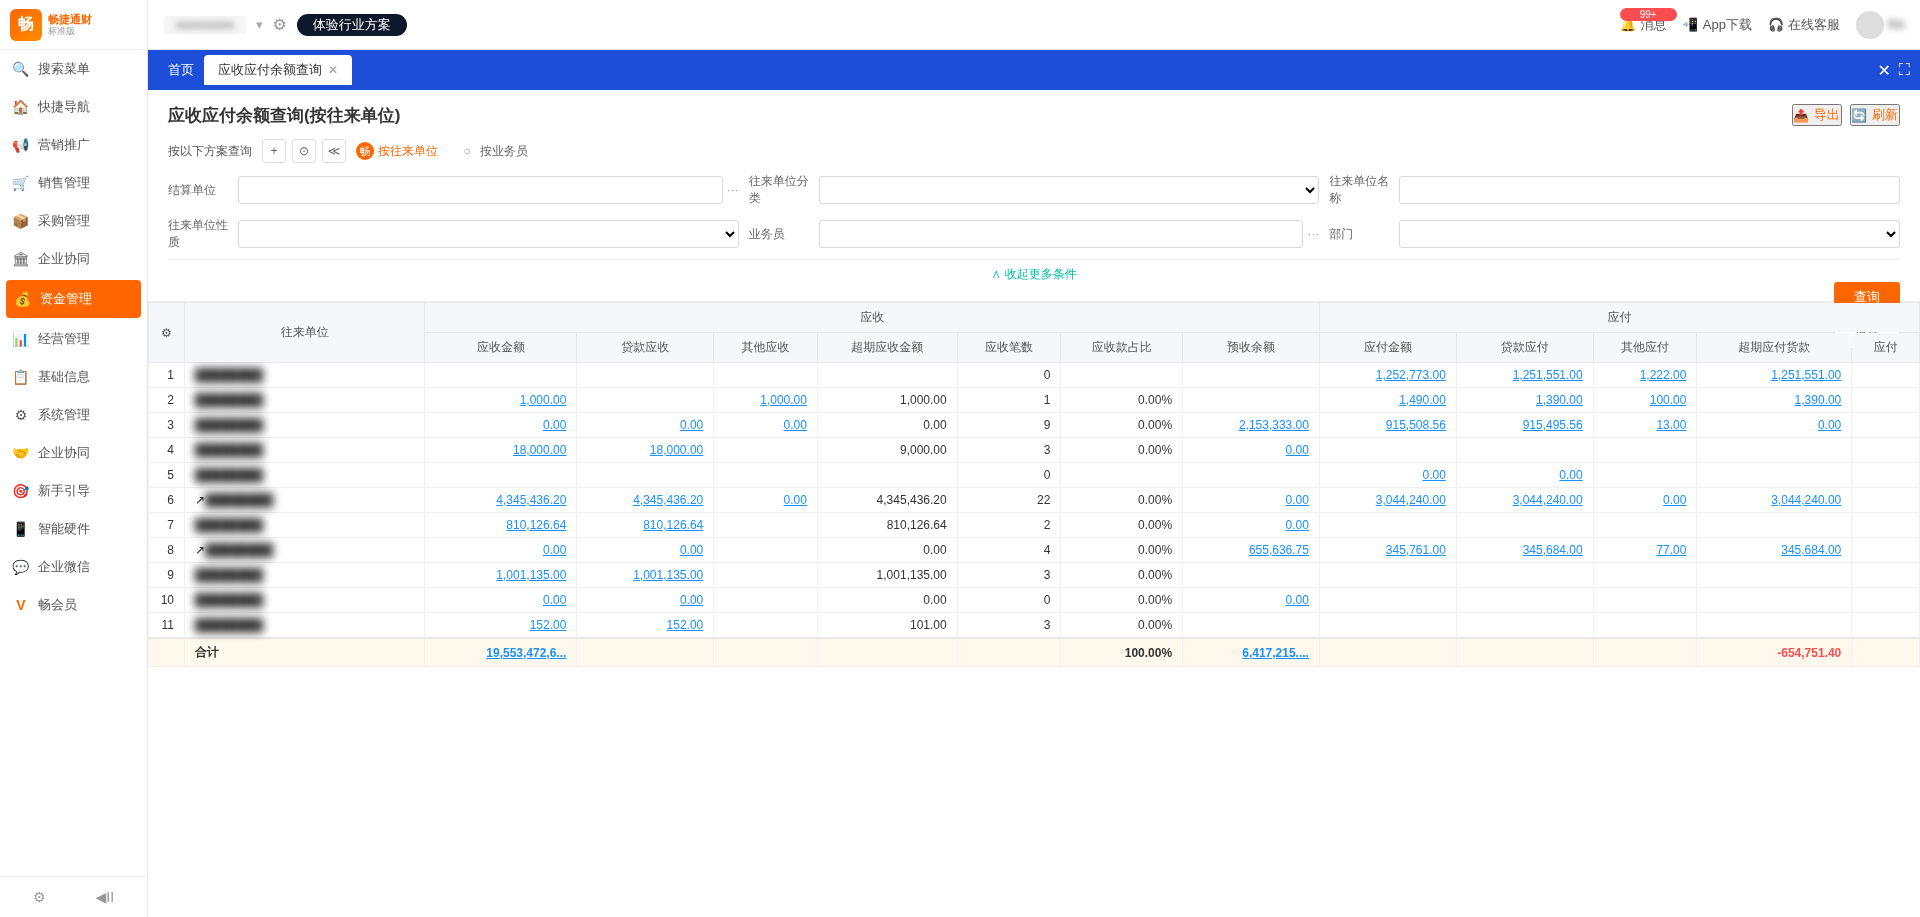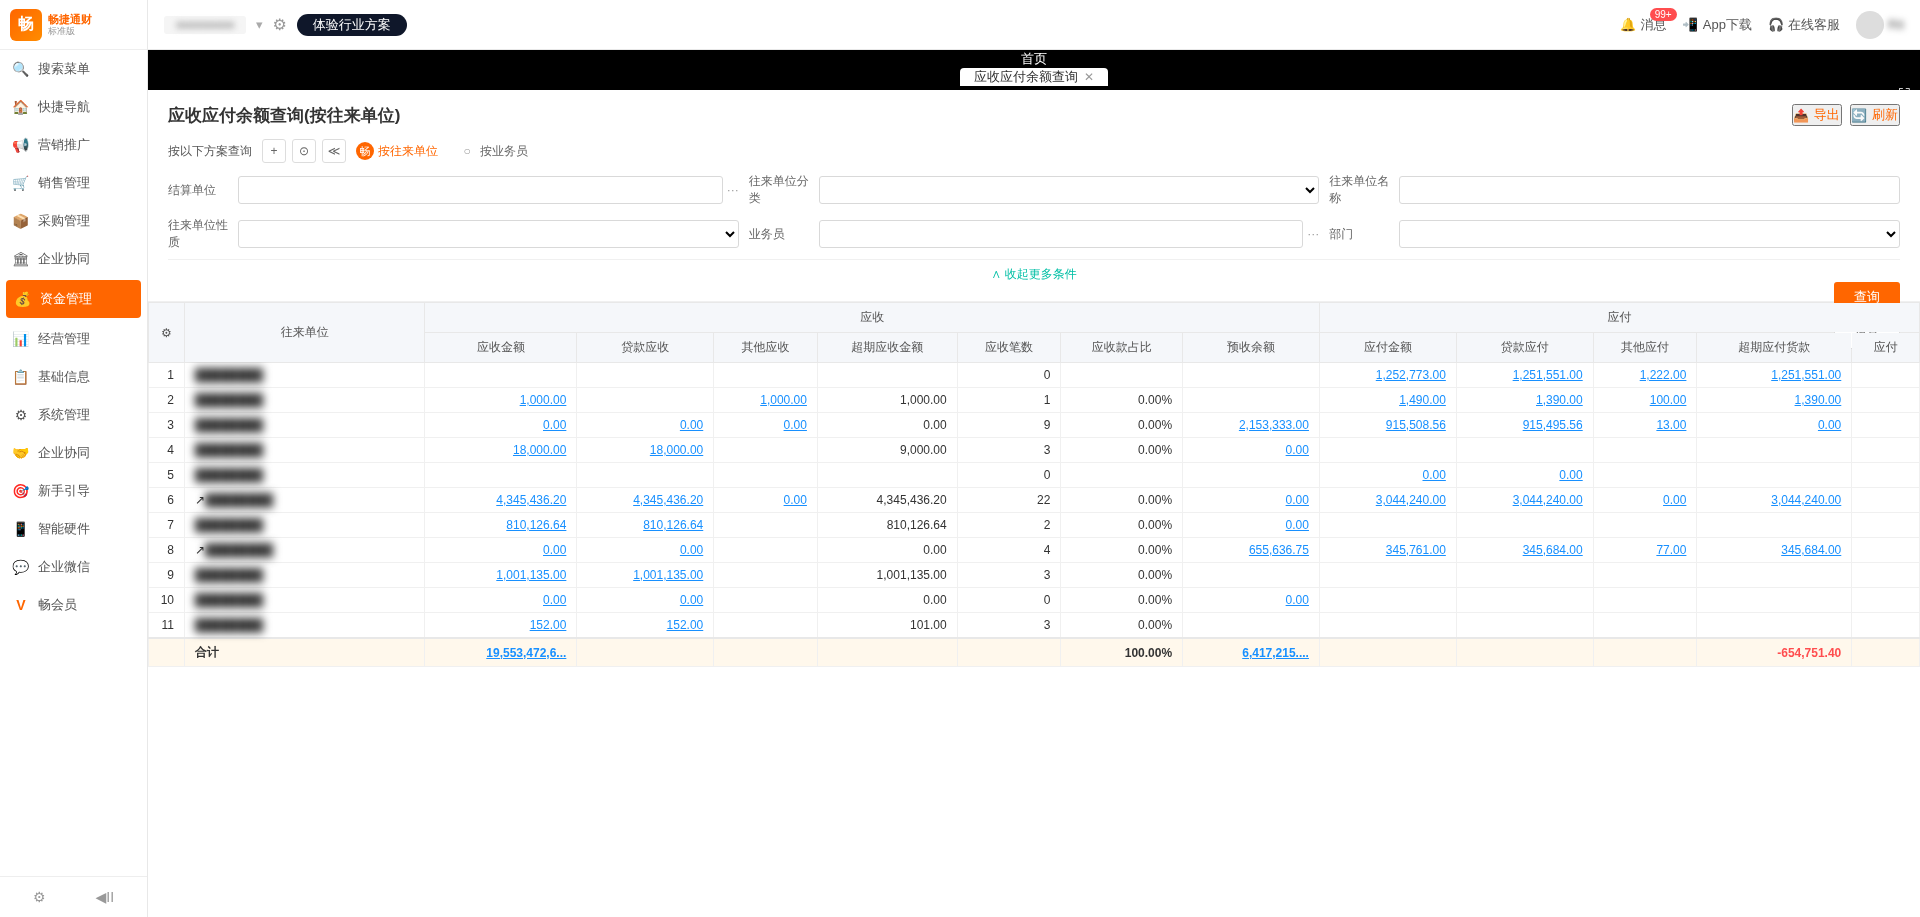--- a/index.html
+++ b/index.html
@@ -25,26 +25,26 @@
     .main-area { flex: 1; display: flex; flex-direction: column; overflow: hidden; }
 
     
     .top-bar { height: 50px; background: #fff; border-bottom: 1px solid #e8e8e8; display: flex; align-items: center; padding: 0 16px; justify-content: space-between; flex-shrink: 0; }
     .top-bar-left { display: flex; align-items: center; gap: 10px; }
     .top-bar-breadcrumb { font-size: 12px; color: #999; background: #f5f5f5; padding: 2px 12px; border-radius: 3px; }
     .top-bar-gear { color: #999; cursor: pointer; font-size: 16px; }
     .top-bar-promo { background: #0f172a; color: #fff; padding: 2px 16px; border-radius: 12px; font-size: 13px; cursor: pointer; border: none; }
     .top-bar-right { display: flex; align-items: center; gap: 16px; color: #555; font-size: 13px; }
     .top-bar-right .notif { position: relative; cursor: pointer; }
-    .badge { position: absolute; top: -8px; right: -10px; background: #ff4d4f; color: #fff; font-size: 10px; border-radius: 10px; padding: 1px 5px; }
+    .badge { position: absolute; top: -8px; right: -10px; background: #ff4d4f; color: #fff; font-size: 10px; border-radius: 10px; padding: 1px 20px; }
     .top-bar-right-item { cursor: pointer; display: flex; align-items: center; gap: 4px; }
     .user-avatar { width: 28px; height: 28px; background: #ddd; border-radius: 50%; }
 
     
-    .tab-bar { height: 40px; background: #000000; display: flex; align-items: center; padding: 0 10px; flex-shrink: 0; flex-direction: column; }
+    .tab-bar { height: 40px; background: #1d4ed8; display: flex; align-items: center; padding: 0 10px; flex-shrink: 0; }
     .tab-item { display: flex; align-items: center; height: 30px; padding: 0 14px; border-radius: 4px 4px 0 0; font-size: 13px; cursor: pointer; color: rgba(255,255,255,0.8); }
     .tab-item.active { background: #fff; color: #333; }
     .tab-close { margin-left: 6px; font-size: 12px; color: #999; cursor: pointer; }
     .tab-home { color: #fff; font-size: 13px; padding: 0 10px; cursor: pointer; }
     .tab-bar-right { margin-left: auto; display: flex; gap: 8px; color: #fff; font-size: 16px; cursor: pointer; }
     .page-content { background: #fff; flex: 1; overflow: hidden; display: flex; flex-direction: column; }
 
     
     .page-header { padding: 14px 20px 0; display: flex; align-items: flex-start; justify-content: space-between; }
     .page-title { font-size: 17px; font-weight: 600; color: #333; }

